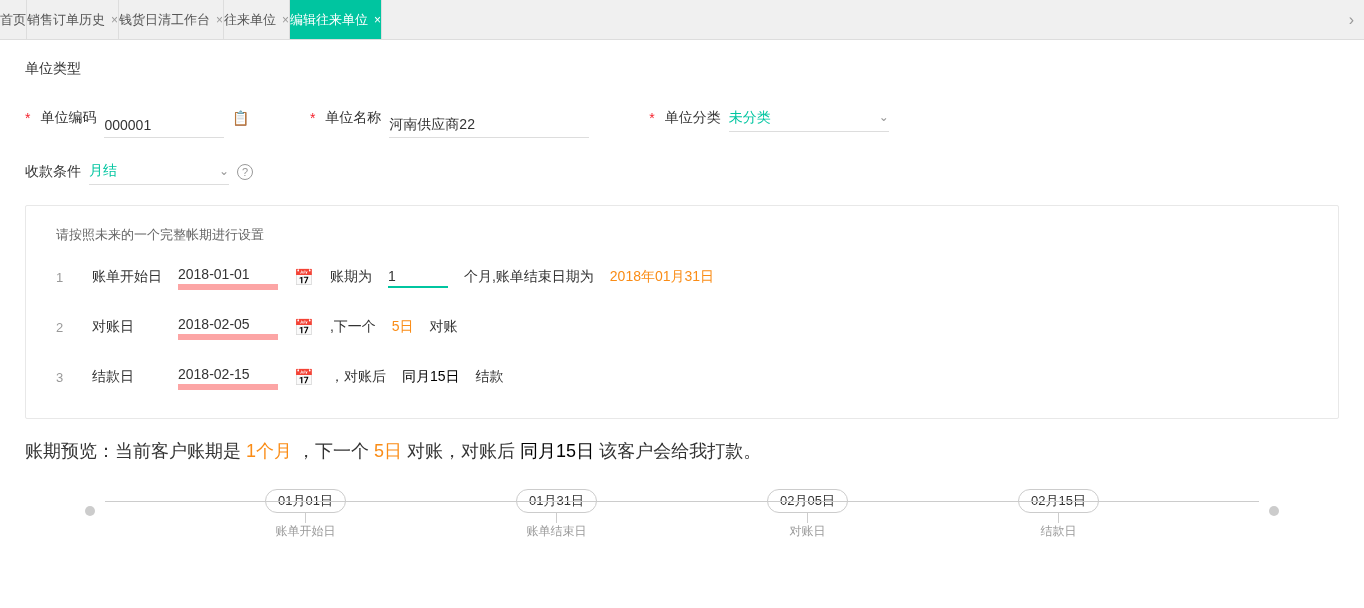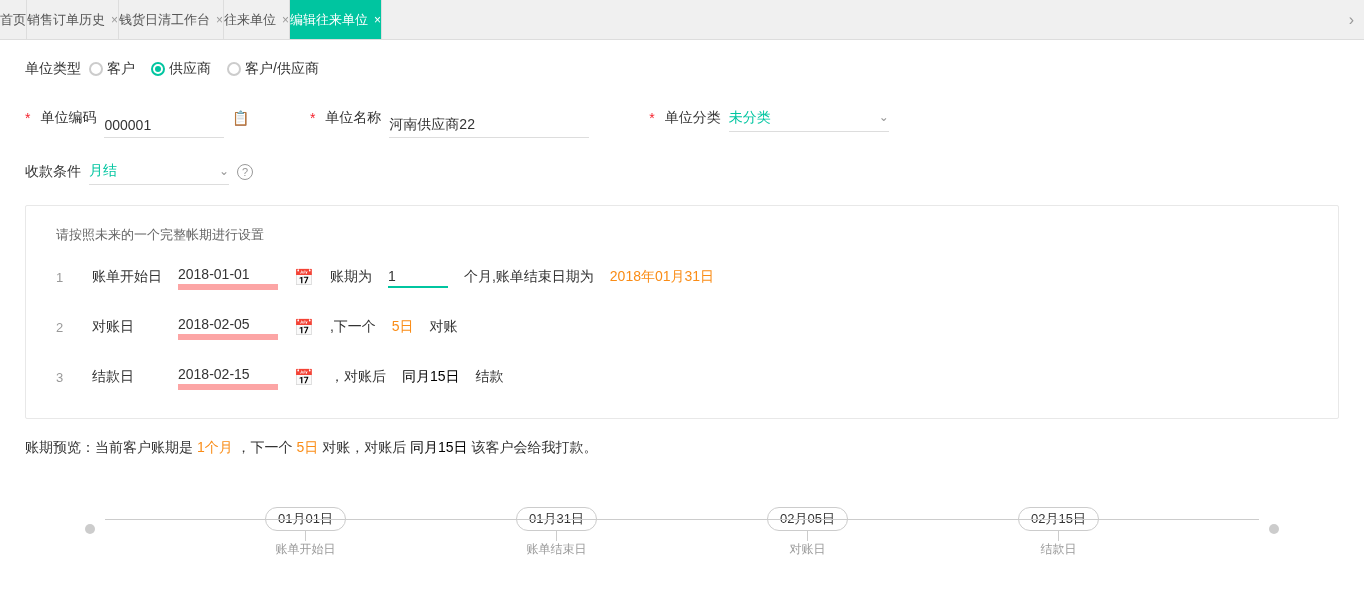--- a/index.html
+++ b/index.html
@@ -219,23 +219,23 @@
     }
     .row-desc {
       color: #333;
       font-size: 14px;
     }
     .text-orange { color: #fa8c16; }
     .text-teal { color: #000000; }
 
     
     .preview-text {
-      font-size: 14px;
-      color: #333;
-      margin-bottom: 40px;
+      font-size: 18px;
+      color: #333;
+      margin-bottom: 16px;
     }
     .timeline-badge {
       border: 1px solid #ccc;
       border-radius: 12px;
       padding: 2px 12px;
       background: #fff;
       font-size: 13px;
       color: #333;
       white-space: nowrap;
     }
@@ -270,34 +270,20 @@
     <span class="tab-close">×</span>
   </div>
   <div class="tab-arrow">›</div>
 </div>
 
 <div class="main-content">
 
   <div class="form-row">
     <div class="form-group">
       <span class="form-label">单位类型</span>
-      <div class="radio-group">
-        <label class="radio-item">
-          <div class="radio-circle"></div>
-          <span>客户</span>
-        </label>
-        <label class="radio-item">
-          <div class="radio-circle checked"></div>
-          <span>供应商</span>
-        </label>
-        <label class="radio-item">
-          <div class="radio-circle"></div>
-          <span>客户/供应商</span>
-        </label>
-      </div>
     </div>
   </div>
 
   <div class="form-row">
     <div class="form-group">
       <span class="required-star">*</span>
       <span class="form-label">单位编码</span>
       <input class="input-field input-code" type="text" value="000001" style="">
       <span class="copy-icon">📋</span>
     </div>

